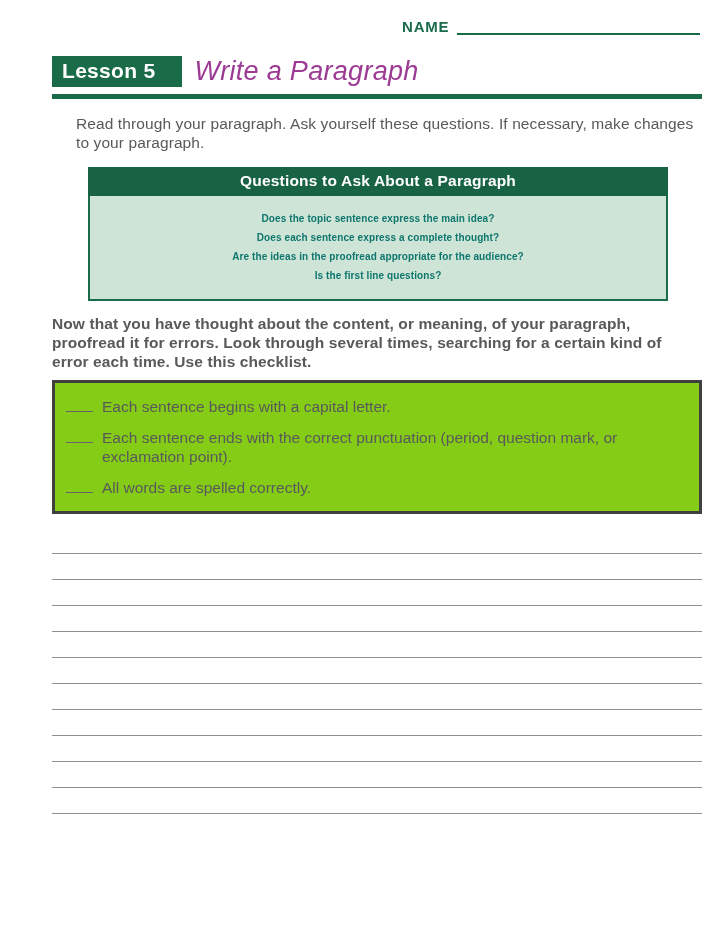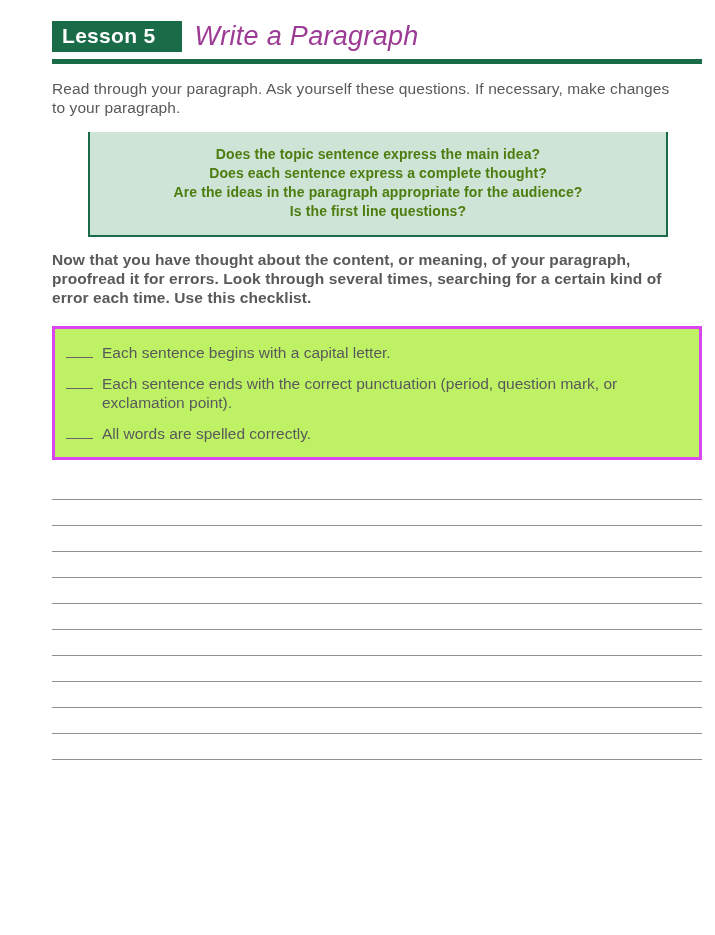--- a/index.html
+++ b/index.html
@@ -61,21 +61,21 @@
     background: #1a6b47;
     margin-top: 7px;
   }
   
   .body-text {
     font-size: 15.5px;
     line-height: 19px;
     color: #59595b;
     letter-spacing: 0.1px;
   }
-  .intro { margin-top: 15px; max-width: 620px; }
+  .intro { margin-top: 15px; max-width: 620px; margin-left: 24px; }
   .proofread { margin-top: 13px; max-width: 648px; font-weight: bold; }
   .rewrite { margin-top: 16px; max-width: 640px; }
   
   .questions-box {
     margin: 15px 34px 0 36px;
   }
   .qbox-header {
     background: #186343;
     color: #ffffff;
     font-weight: bold;
@@ -85,31 +85,31 @@
     letter-spacing: 0.2px;
   }
   .qbox-body {
     background: #cde4d6;
     border: 2px solid #1a6b47;
     border-top: none;
     padding: 13px 8px 14px 8px;
   }
   .question-item {
     text-align: center;
-    color: #4d7c0f;
+    color: #0f766e;
     font-weight: bold;
-    font-size: 14px;
+    font-size: 10px;
     line-height: 19px;
     letter-spacing: 0.1px;
   }
   
   .checklist-box {
-    margin-top: 19px;
-    background: #bef264;
-    border: 3px solid #d946ef;
+    margin-top: 9px;
+    background: #84cc16;
+    border: 3px solid #404040;
     padding: 12px 14px 14px 11px;
   }
   .checklist-item {
     display: flex;
     align-items: flex-start;
     margin-top: 12px;
   }
   .checklist-item:first-child { margin-top: 2px; }
   .checklist-blank {
     flex: 0 0 27px;
@@ -128,36 +128,41 @@
   .write-line {
     height: 26px;
     border-bottom: 1.5px solid #8f9092;
   }
 </style>
 </head>
 <body>
 
 <div class="page">
 
+  <div class="name-row">
+    <span class="name-label">NAME</span>
+    <span class="name-line"></span>
+  </div>
 
   <div class="content">
 
     <div class="lesson-header">
       <span class="lesson-badge">Lesson 5</span>
       <span class="lesson-title">Write a Paragraph</span>
     </div>
     <div class="green-rule"></div>
 
     <p class="body-text intro">Read through your paragraph. Ask yourself these questions. If necessary, make changes to your paragraph.</p>
 
     <div class="questions-box">
+      <div class="qbox-header">Questions to Ask About a Paragraph</div>
       <div class="qbox-body">
           <div class="question-item">Does the topic sentence express the main idea?</div>
           <div class="question-item">Does each sentence express a complete thought?</div>
-          <div class="question-item">Are the ideas in the paragraph appropriate for the audience?</div>
+          <div class="question-item">Are the ideas in the proofread appropriate for the audience?</div>
           <div class="question-item">Is the first line questions?</div>
         </div>
     </div>
 
     <p class="body-text proofread">Now that you have thought about the content, or meaning, of your paragraph, proofread it for errors. Look through several times, searching for a certain kind of error each time. Use this checklist.</p>
 
     <div class="checklist-box">
         <div class="checklist-item">
         <span class="checklist-blank"></span>
         <span class="checklist-text">Each sentence begins with a capital letter.</span>

